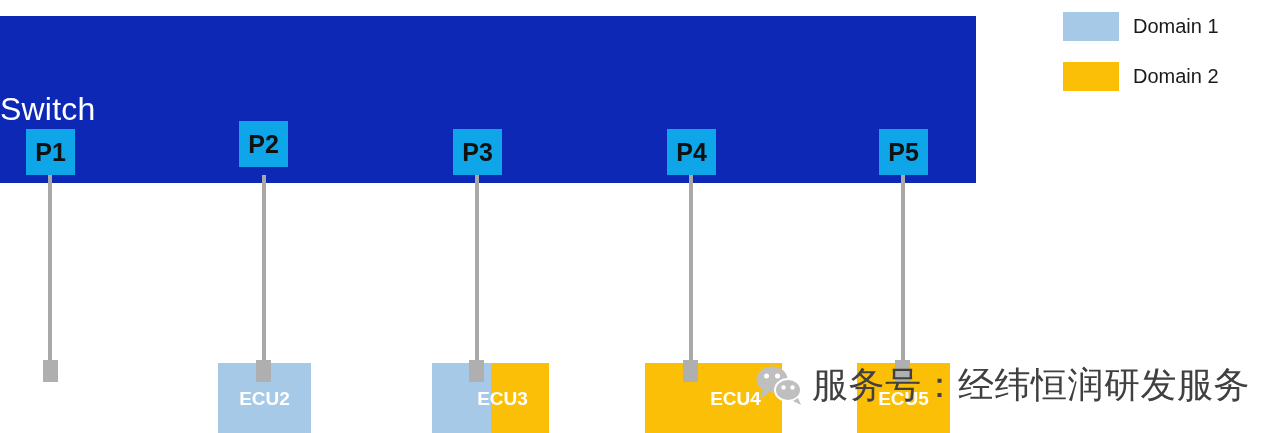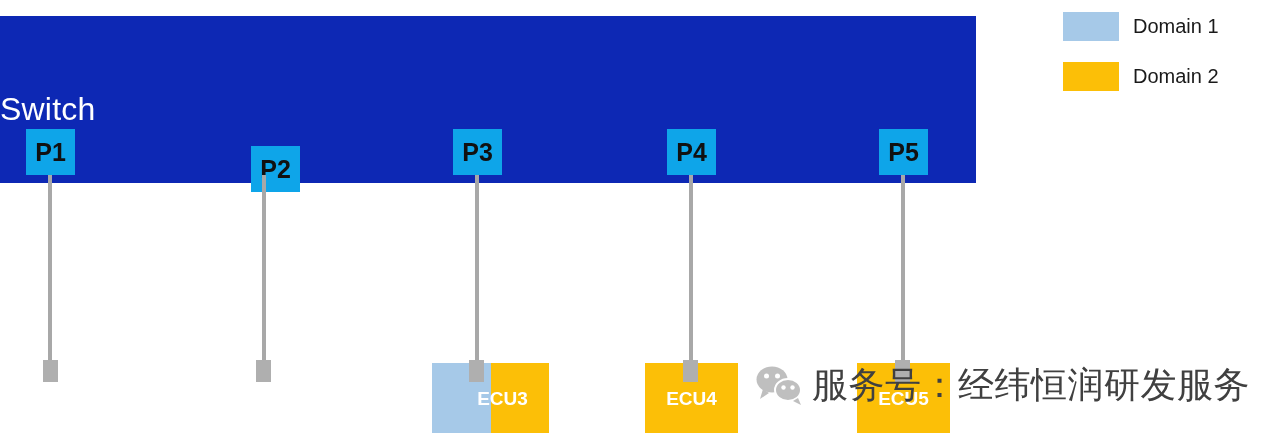--- a/index.html
+++ b/index.html
@@ -137,48 +137,53 @@
 
 <div id="canvas">
 
   <div class="switch-box">
     <div class="switch-title">Switch</div>
   </div>
 
   <div class="port" style="left:26px; top:129px;">
     <span>P1</span>
   </div>
-  <div class="port" style="left:239px; top:146px;margin-left:12px;">
+  <div class="port" style="left:239px; top:121px;">
     <span>P2</span>
   </div>
   <div class="port" style="left:453px; top:129px;">
     <span>P3</span>
   </div>
   <div class="port" style="left:667px; top:129px;">
     <span>P4</span>
   </div>
   <div class="port" style="left:879px; top:129px;">
     <span>P5</span>
   </div>
 
   <div class="connector" style="left:48px;  top:175px; height:197px;"></div>
   <div class="connector" style="left:262px; top:175px; height:197px;"></div>
   <div class="connector" style="left:475px; top:175px; height:197px;"></div>
   <div class="connector" style="left:689px; top:175px; height:197px;"></div>
   <div class="connector" style="left:901px; top:175px; height:197px;"></div>
 
 
+  <div class="ecu" style="left:218px; top:363px;">
+    <div class="ecu-half left" style="background:#A6C9E8;"></div>
+    <div class="ecu-half right" style="background:#A6C9E8;"></div>
+    <span class="ecu-label">ECU2</span>
+  </div>
 
   <div class="ecu" style="left:432px; top:363px;padding-left:24px;">
     <div class="ecu-half left" style="background:#A6C9E8;"></div>
     <div class="ecu-half right" style="background:#FCBF07;"></div>
     <span class="ecu-label">ECU3</span>
   </div>
 
-  <div class="ecu" style="left:645px; top:363px;">
+  <div class="ecu" style="left:645px; top:363px;padding-left:44px;">
     <div class="ecu-half left" style="background:#FCBF07;"></div>
     <div class="ecu-half right" style="background:#FCBF07;"></div>
     <span class="ecu-label">ECU4</span>
   </div>
 
   <div class="ecu" style="left:857px; top:363px;">
     <div class="ecu-half left" style="background:#FCBF07;"></div>
     <div class="ecu-half right" style="background:#FCBF07;"></div>
     <span class="ecu-label">ECU5</span>
   </div>

